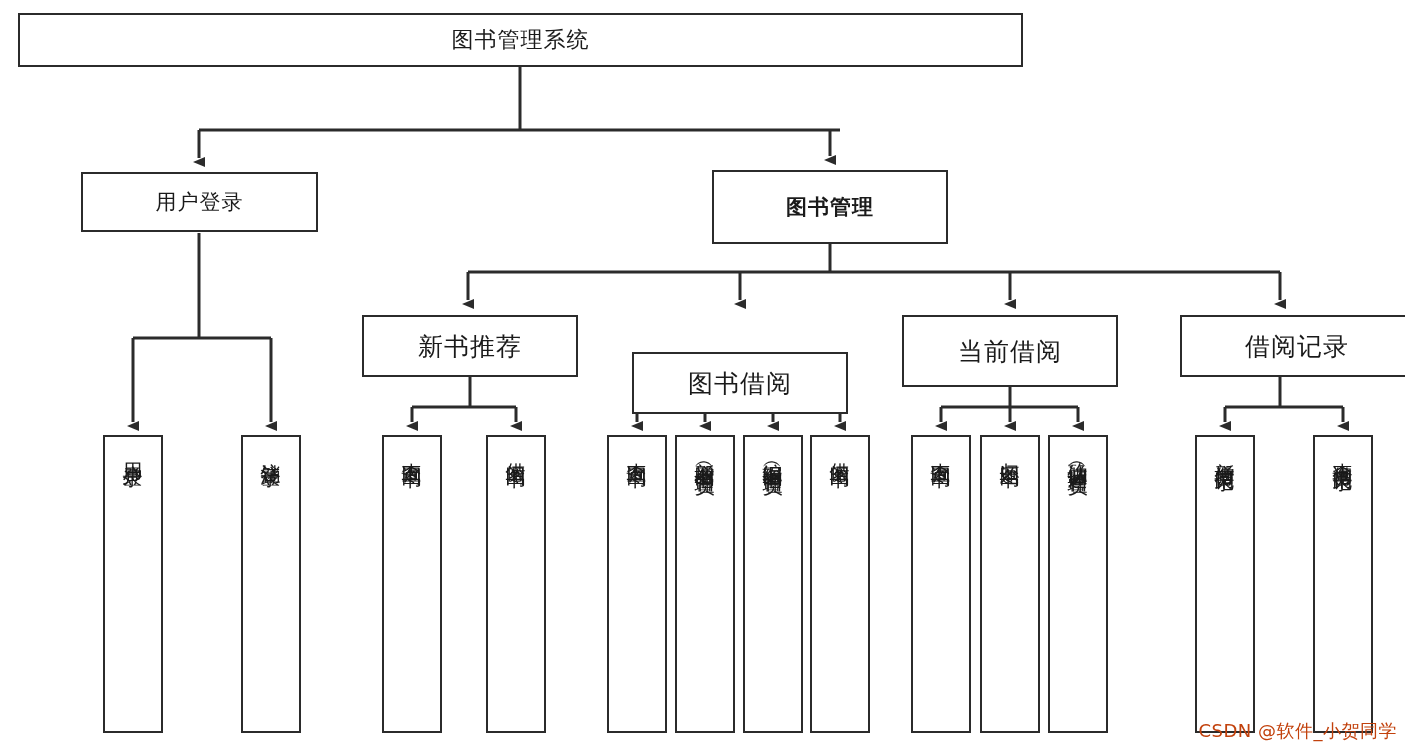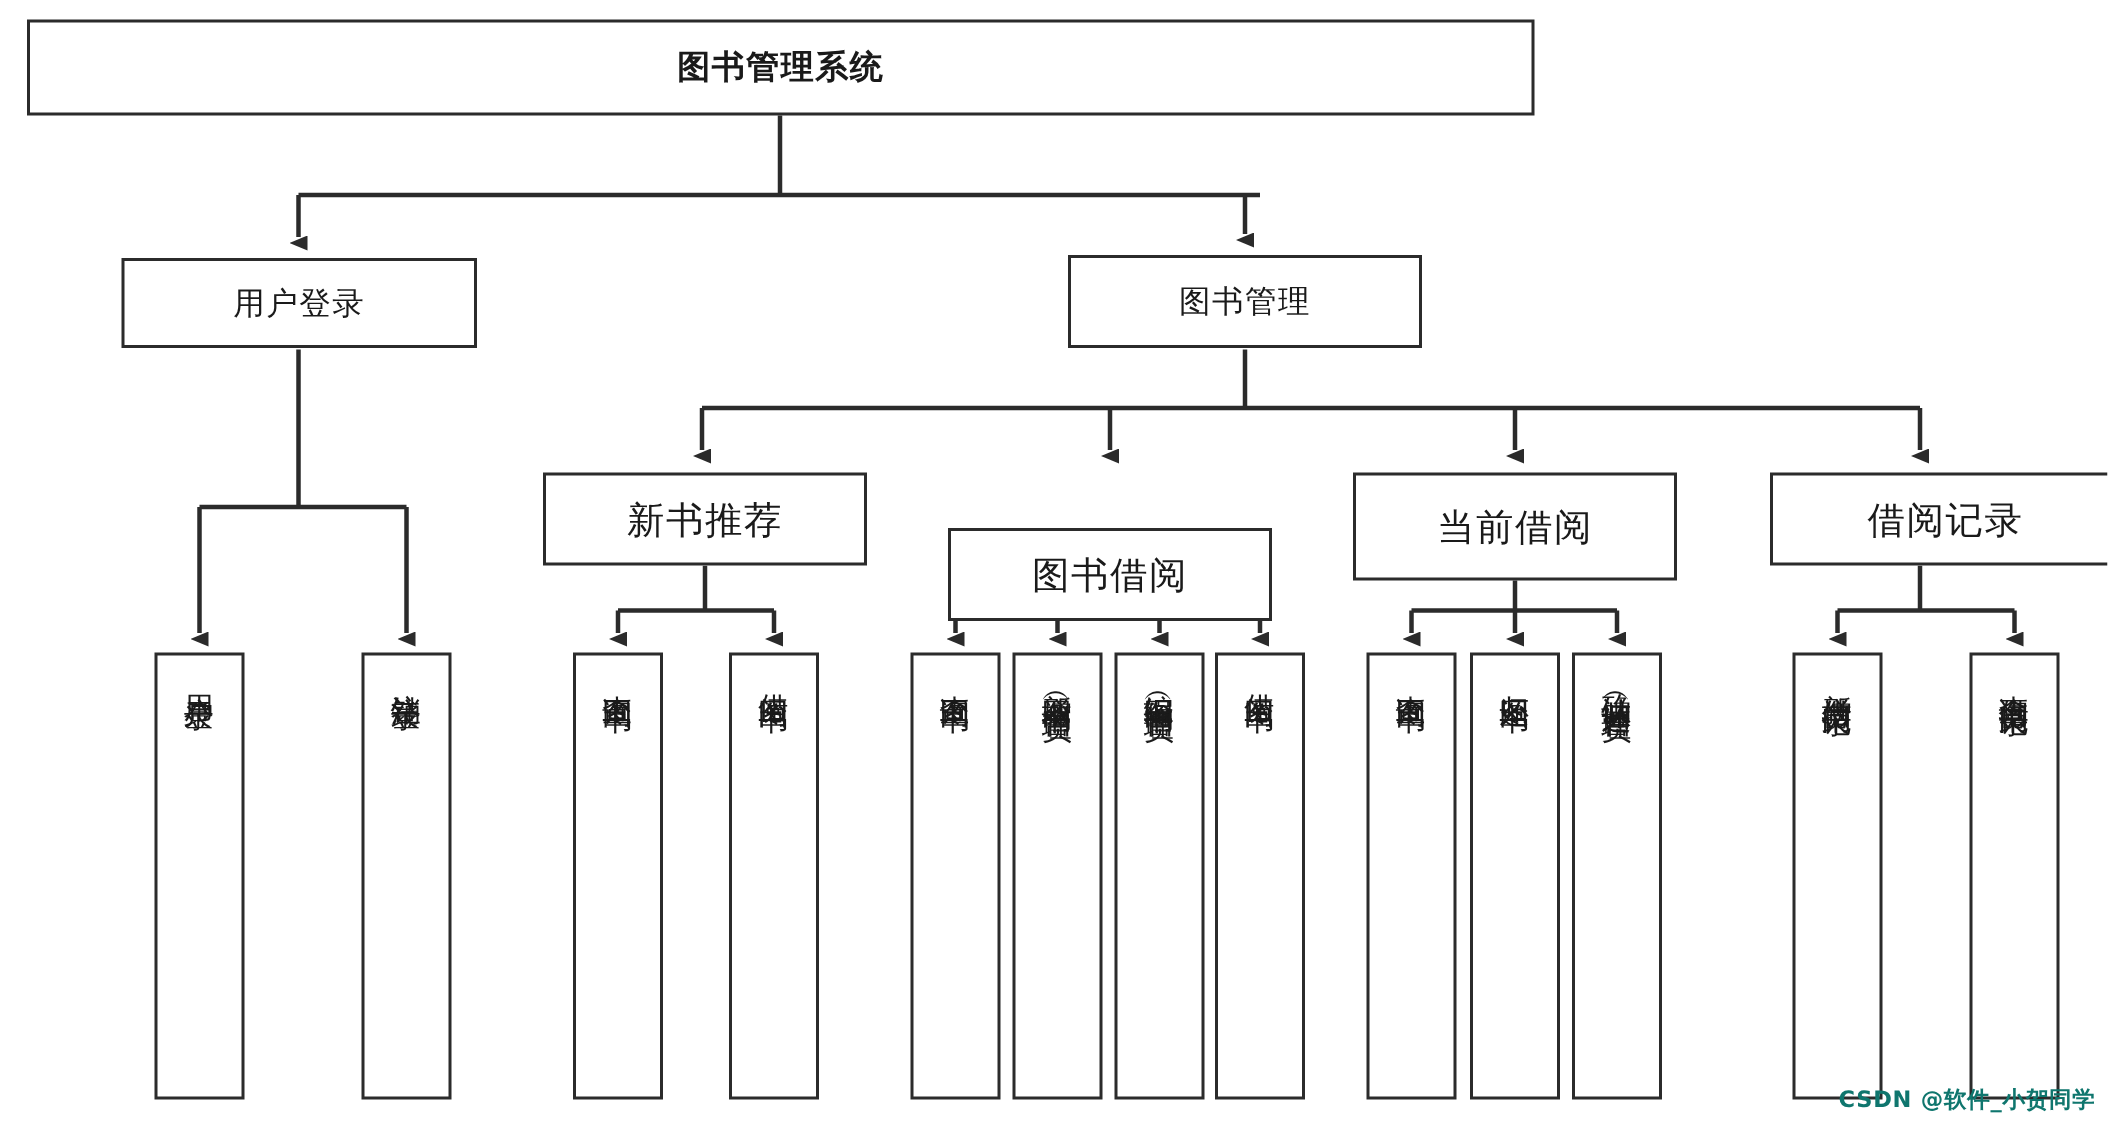--- a/index.html
+++ b/index.html
@@ -59,25 +59,24 @@
     text-align: left;
   }
   .htext {
     white-space: nowrap;
     letter-spacing: 1px;
   }
   .watermark {
     position: absolute;
     right: 8px;
     bottom: 4px;
-    font-size: 15px;
-    color: #0f766e;
+    font-size: 18px;
+    color: #c2410c;
     white-space: nowrap;
     letter-spacing: 0.5px;
-    font-weight: bold;
   }
 </style>
 </head>
 <body>
 
 <div id="canvas">
 
   <svg class="connectors" viewBox="0 0 1405 747">
     <defs>
       <marker id="arrow" markerWidth="10" markerHeight="12" refX="1" refY="6" orient="auto" markerUnits="userSpaceOnUse">
@@ -121,28 +120,28 @@
       <path d="M1010,407 L1010,422" marker-end="url(#arrow)"></path>
       <path d="M1078,407 L1078,422" marker-end="url(#arrow)"></path>
 
       <path d="M1280,377 L1280,407"></path>
       <path d="M1225,407 L1343,407"></path>
       <path d="M1225,407 L1225,422" marker-end="url(#arrow)"></path>
       <path d="M1343,407 L1343,422" marker-end="url(#arrow)"></path>
     </g>
   </svg>
 
-  <div class="node root" style="left:18px; top:13px; width:1005px; height:64px;font-weight:bold;">
+  <div class="node root" style="left:18px; top:13px; width:1005px; height:54px;">
     <span class="htext">图书管理系统</span>
   </div>
 
   <div class="node level2" style="left:81px; top:172px; width:237px; height:60px;">
     <span class="htext">用户登录</span>
   </div>
-  <div class="node level2" style="left:712px; top:170px; width:236px; height:62px;">
+  <div class="node level2" style="left:712px; top:170px; width:236px; height:74px;font-weight:bold;">
     <span class="htext">图书管理</span>
   </div>
 
   <div class="node level3" style="left:362px; top:315px; width:216px; height:62px;">
     <span class="htext">新书推荐</span>
   </div>
   <div class="node level3" style="left:632px; top:315px; width:216px; height:62px;margin-top:37px;">
     <span class="htext">图书借阅</span>
   </div>
   <div class="node level3" style="left:902px; top:315px; width:216px; height:72px;">

